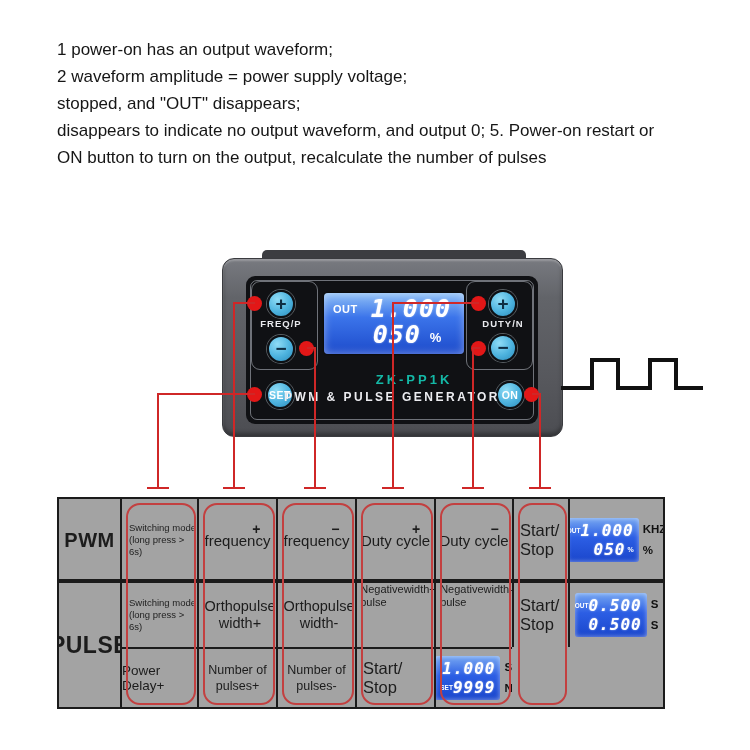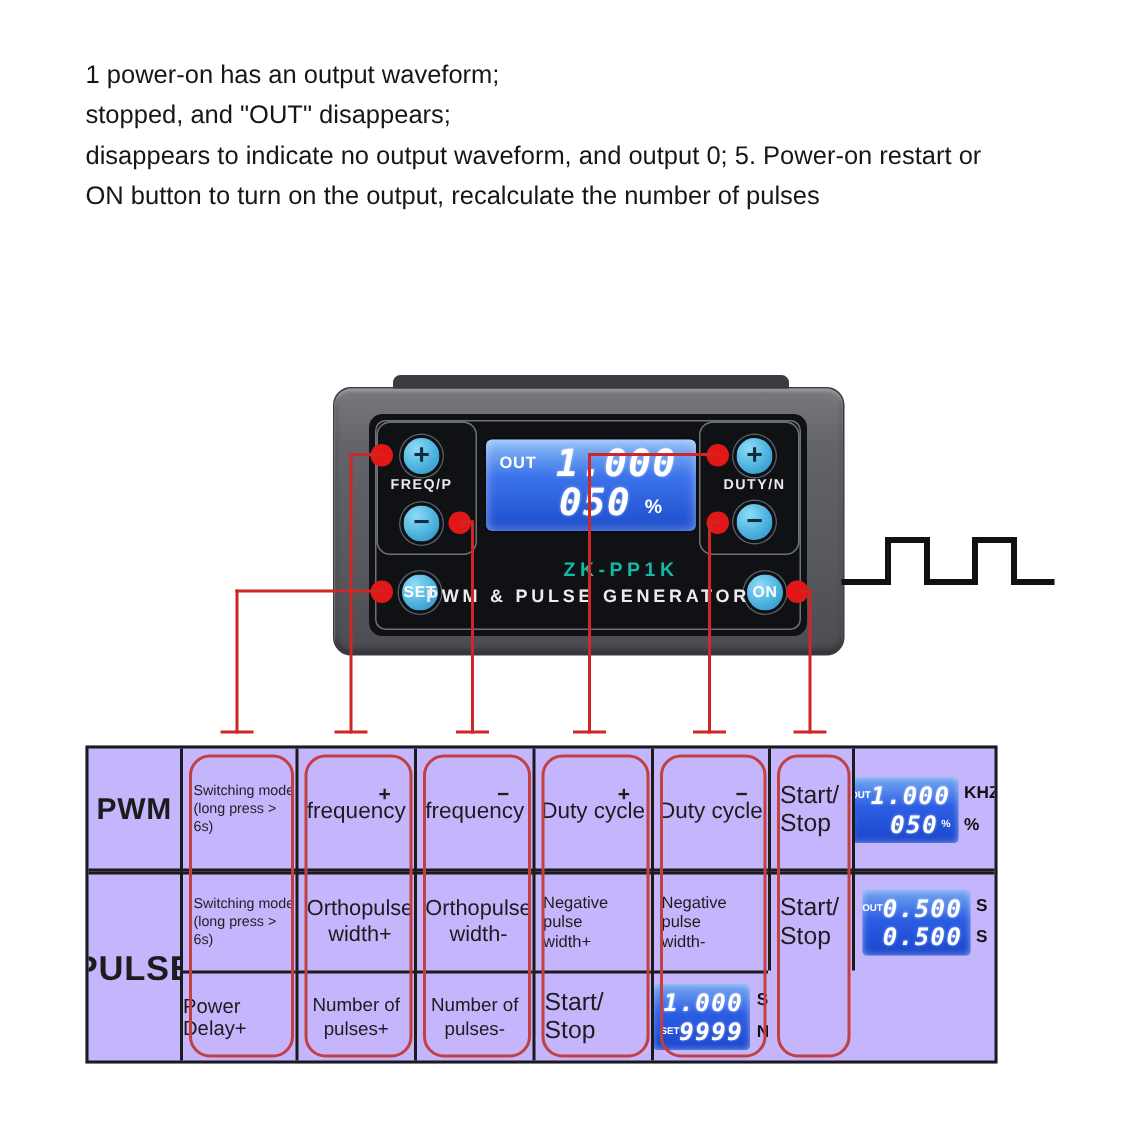--- a/index.html
+++ b/index.html
@@ -57,36 +57,36 @@
   .wave { position:absolute; left:558px; top:352px; }
 
   
   .rl { position:absolute; background:#cf2727; }
   .rdot { position:absolute; width:15px; height:15px; border-radius:50%; background:#e21717; }
 
   
   .ftable { position:absolute; left:57px; top:497px; width:608px; height:212px;
             border:2px solid #1b1b1b; display:grid;
             grid-template-columns:61px 77px 79px 79px 79px 78px 56px 95px;
-            grid-template-rows:82px 66px 60px; background:#c4b5fd; color:#1c1c1c; }
+            grid-template-rows:82px 66px 60px; background:#a3a3a3; color:#1c1c1c; }
   .cell { display:flex; align-items:center; justify-content:center; overflow:hidden; }
   .bl { border-left:2px solid #1b1b1b; }
   .bt { border-top:2px solid #1b1b1b; }
   .group-cell { font-weight:bold; }
   .pwm-lbl { font-size:20px; letter-spacing:.5px; }
   .pulse-cell { grid-row:2 / span 2; grid-column:1; }
   .pulse-lbl { font-size:23px; letter-spacing:.5px; }
   .mode-cell { flex-direction:column; align-items:flex-start; justify-content:center;
                padding-left:7px; font-size:9.5px; line-height:12px; color:#222; }
   .func1 { font-size:15px; }
   .fword { position:relative; display:inline-block; }
   .fsup { position:absolute; top:-11px; right:10px; font-size:14px; font-weight:bold; }
   .two14 { flex-direction:column; align-items:center; padding-left:5px;
            font-size:14.5px; line-height:17px; }
-  .two11 { flex-direction:column; align-items:flex-start; padding-left:5px;
+  .two11 { align-items:flex-start; padding-left:5px;
            font-size:11px; line-height:13px; }
   .one13 { font-size:13.5px; }
   .two12 { flex-direction:column; align-items:center; font-size:12.5px; line-height:16px; }
   .act-cell { flex-direction:column; align-items:flex-start; padding-left:6px;
               font-size:16.5px; line-height:19px; }
   .dline { position:absolute; left:0; top:80px; width:604px; height:2px; background:#1b1b1b; }
   .redbox { position:absolute; top:4px; height:202px; border:2px solid #c34040; border-radius:14px; }
 
   
   .lcdcell { gap:4px; }
@@ -101,20 +101,21 @@
   .units { display:flex; flex-direction:column; justify-content:center; gap:2px; }
   .unit { font-size:11.5px; font-weight:bold; color:#111; line-height:19px; }
 </style>
 </head>
 <body>
 
 <div id="stage">
 
   <div class="notes">
     <p>1 power-on has an output waveform;</p>
+    <p>2 waveform amplitude = power supply voltage;</p>
     <p>stopped, and "OUT" disappears;</p>
     <p>disappears to indicate no output waveform, and output 0; 5. Power-on restart or</p>
     <p>ON button to turn on the output, recalculate the number of pulses</p>
   </div>
 
   <div class="device">
     <div class="device-lip"></div>
     <div class="device-case"></div>
     <div class="device-face">
       <div class="face-outline"></div>

